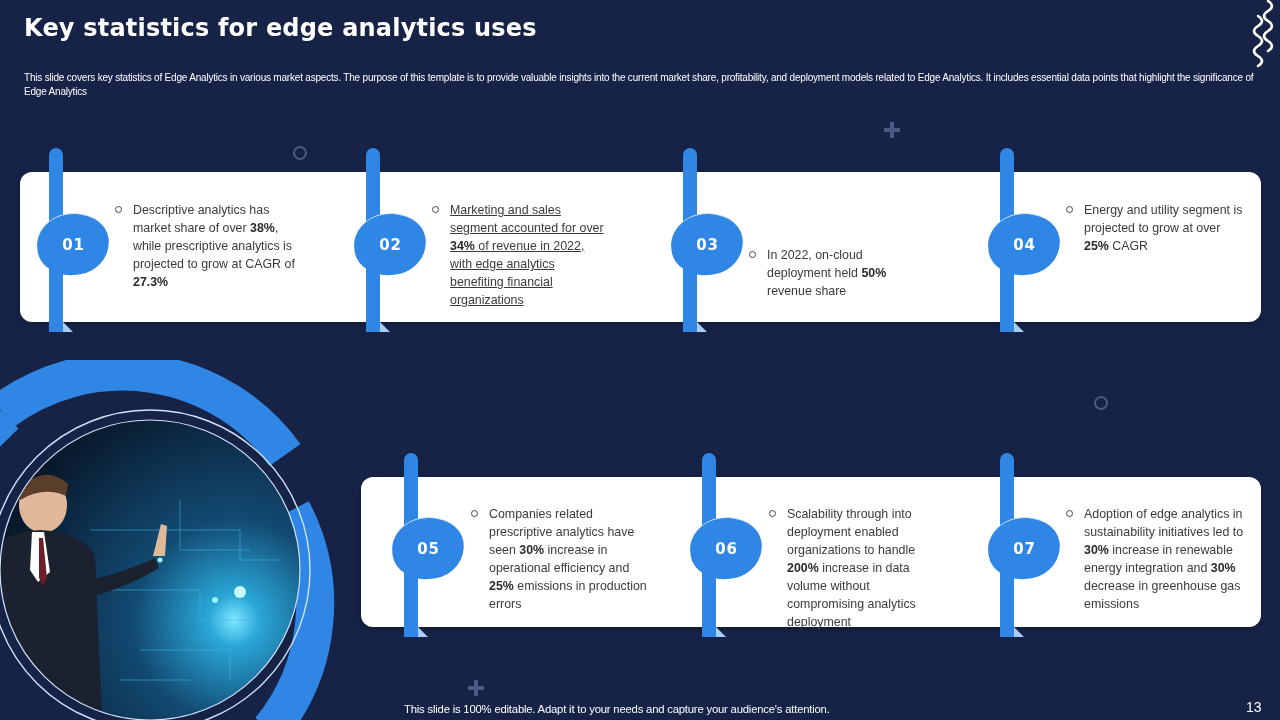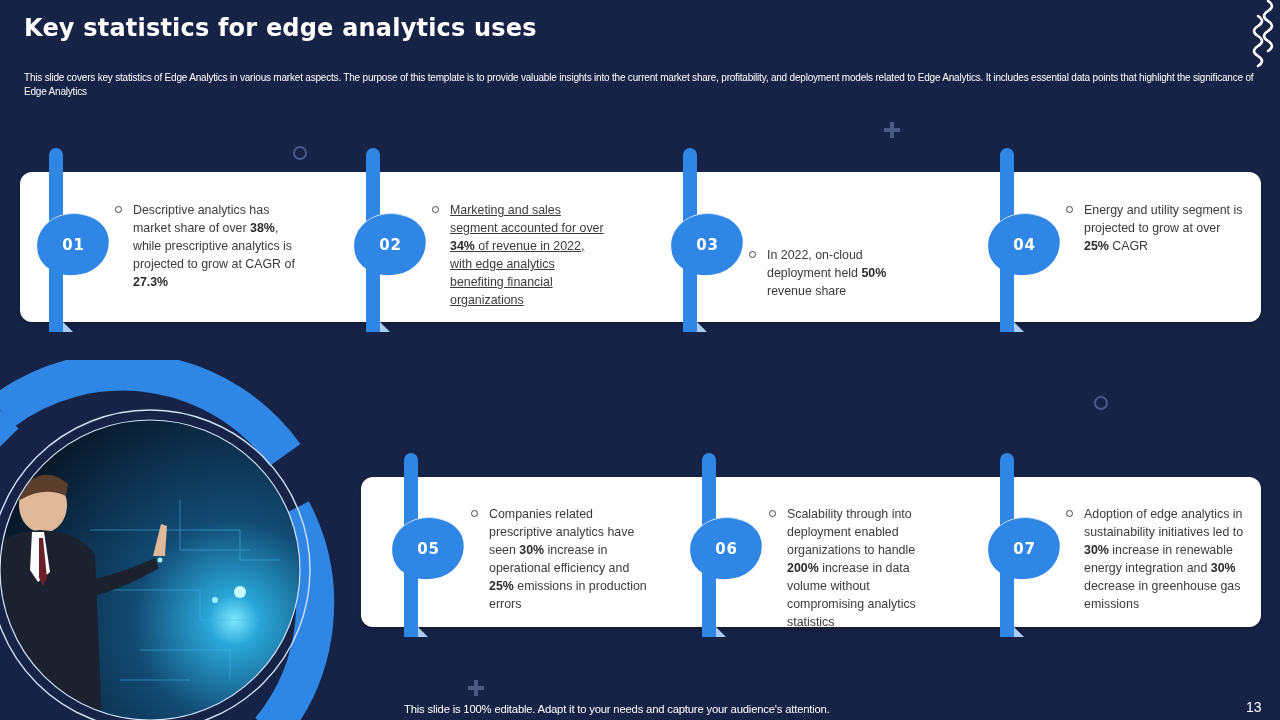--- a/index.html
+++ b/index.html
@@ -183,21 +183,21 @@
 <div class="point" style="left:471px;top:505px;width:180px;">
   <span>Companies related prescriptive analytics have seen </span><b>30%</b><span> increase in operational efficiency and </span><b>25%</b><span> emissions in production errors</span>
 </div>
 
 <div class="bar" style="left:702px;top:453px;height:184px;"></div>
 <div class="bar-foot" style="left:716px;top:627px;"></div>
 <div class="blob" style="left:690px;top:517px;">
     <span>06</span>
   </div>
 <div class="point" style="left:769px;top:505px;width:175px;">
-  <span>Scalability through into deployment enabled organizations to handle </span><b>200%</b><span> increase in data volume without compromising analytics statistics</span>
+  <span>Scalability through into deployment enabled organizations to handle </span><b>200%</b><span> increase in data volume without compromising analytics deployment</span>
 </div>
 
 <div class="bar" style="left:1000px;top:453px;height:184px;"></div>
 <div class="bar-foot" style="left:1014px;top:627px;"></div>
 <div class="blob" style="left:988px;top:517px;">
     <span>07</span>
   </div>
 <div class="point" style="left:1066px;top:505px;width:180px;">
   <span>Adoption of edge analytics in sustainability initiatives led to </span><b>30%</b><span> increase in renewable energy integration and </span><b>30%</b><span> decrease in greenhouse gas emissions</span>
 </div>

